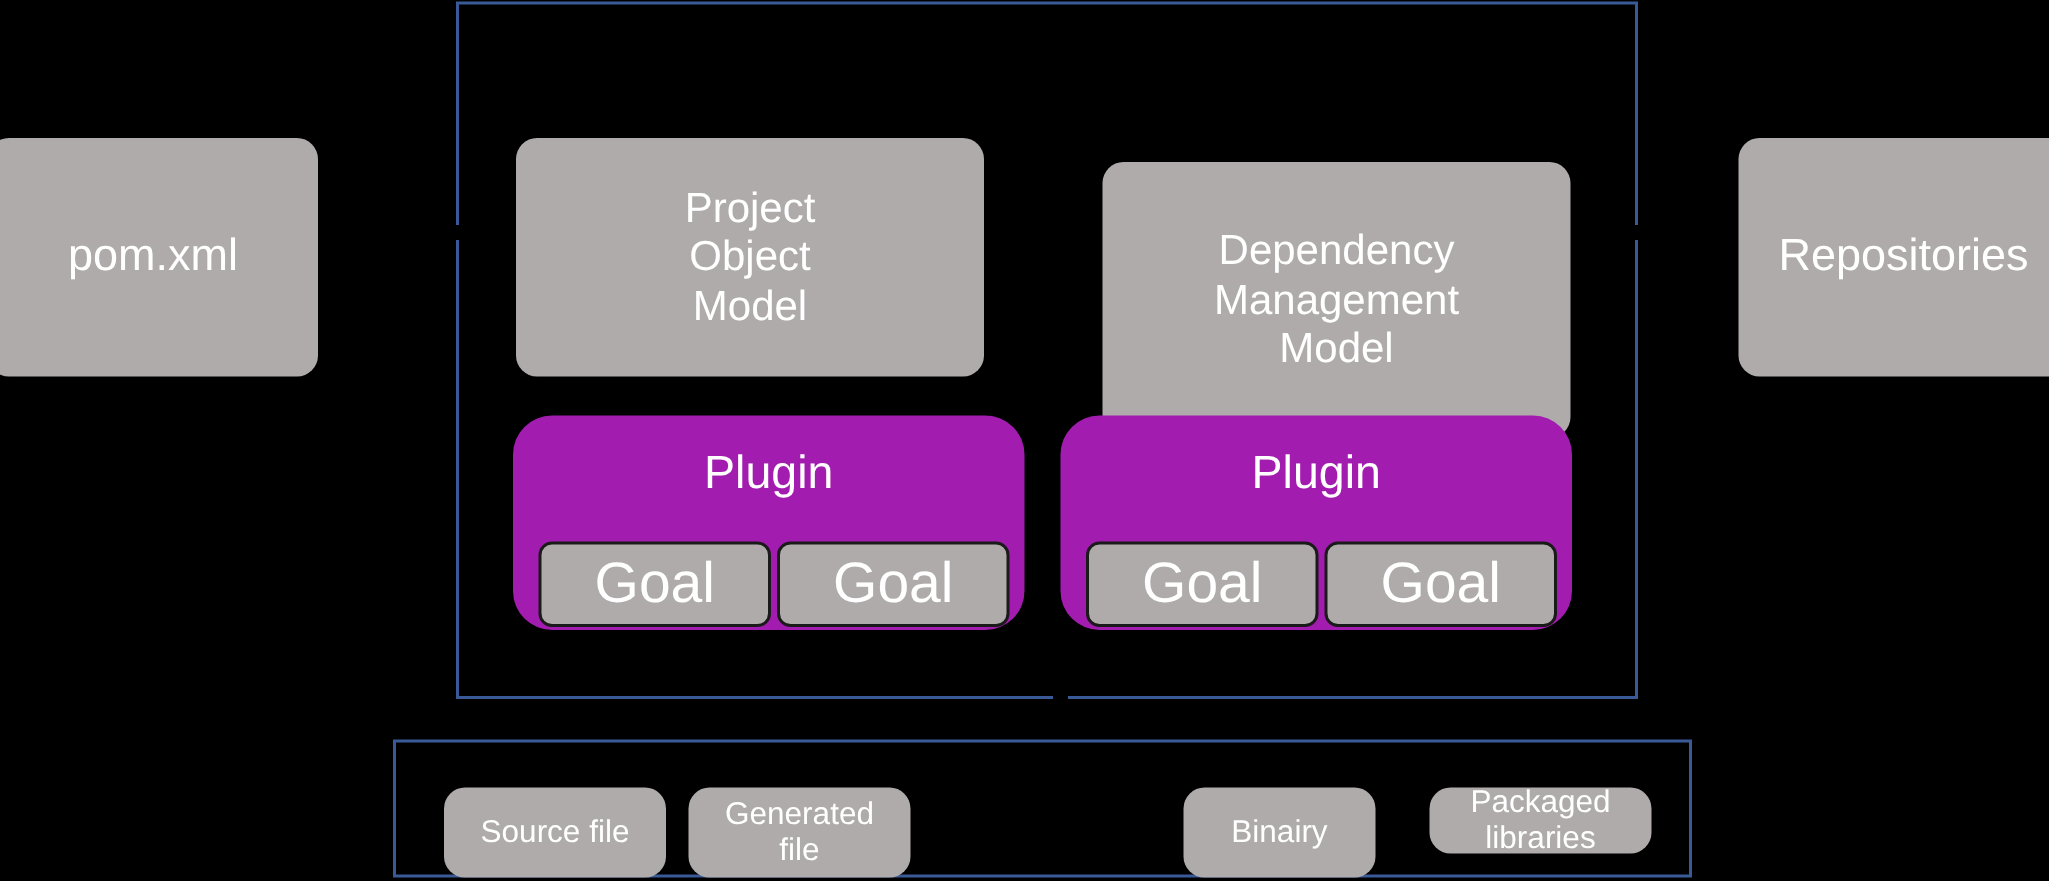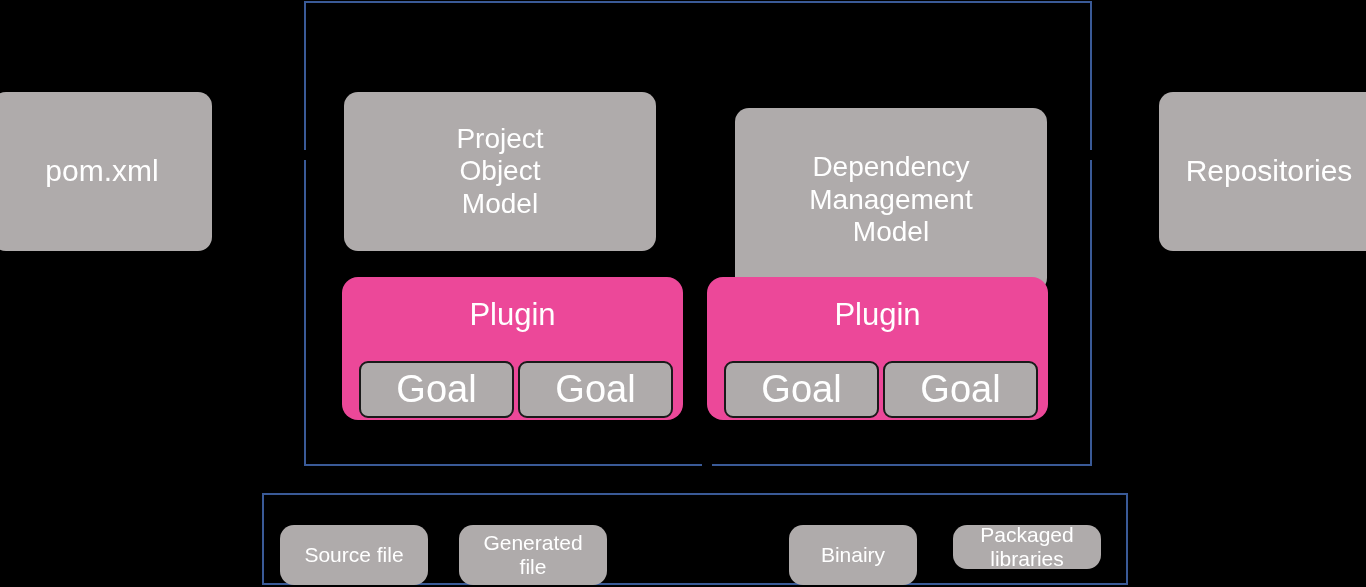--- a/index.html
+++ b/index.html
@@ -30,22 +30,22 @@
     line-height: 1.16;
     white-space: pre-line;
     user-select: none;
     margin-top: 16px;
   }
   .node-gray {
     background: #afabab;
     border-radius: 14px;
   }
   .node-lightgray {
-    background: #ec4899;
-    border-radius: 16px;
+    background: #a21caf;
+    border-radius: 26px;
   }
   .node-goal {
     background: #afabab;
     border: 2px solid #1a1a1a;
     border-radius: 9px;
   }
   
   .group {
     position: absolute;
     box-sizing: border-box;
@@ -121,21 +121,21 @@
     <div class="node node-goal t-goal" style="left:17px; top:68px; width:155px; height:57px;">
       <span>Goal</span>
     </div>
     <div class="node node-goal t-goal" style="left:176px; top:68px; width:155px; height:57px;">
       <span>Goal</span>
     </div>
   </div>
 
   <div class="group" style="left:262px; top:493px; width:866px; height:92px;"></div>
 
-  <div class="node node-gray t-artifact" style="left:280px; top:509px; width:148px; height:60px;">
+  <div class="node node-gray t-artifact" style="left:296px; top:509px; width:148px; height:60px;">
     <span>Source file</span>
   </div>
 
   <div class="node node-gray t-artifact" style="left:459px; top:509px; width:148px; height:60px;">
     <span>Generated
 file</span>
   </div>
 
 
   <div class="node node-gray t-artifact" style="left:789px; top:509px; width:128px; height:60px;">

